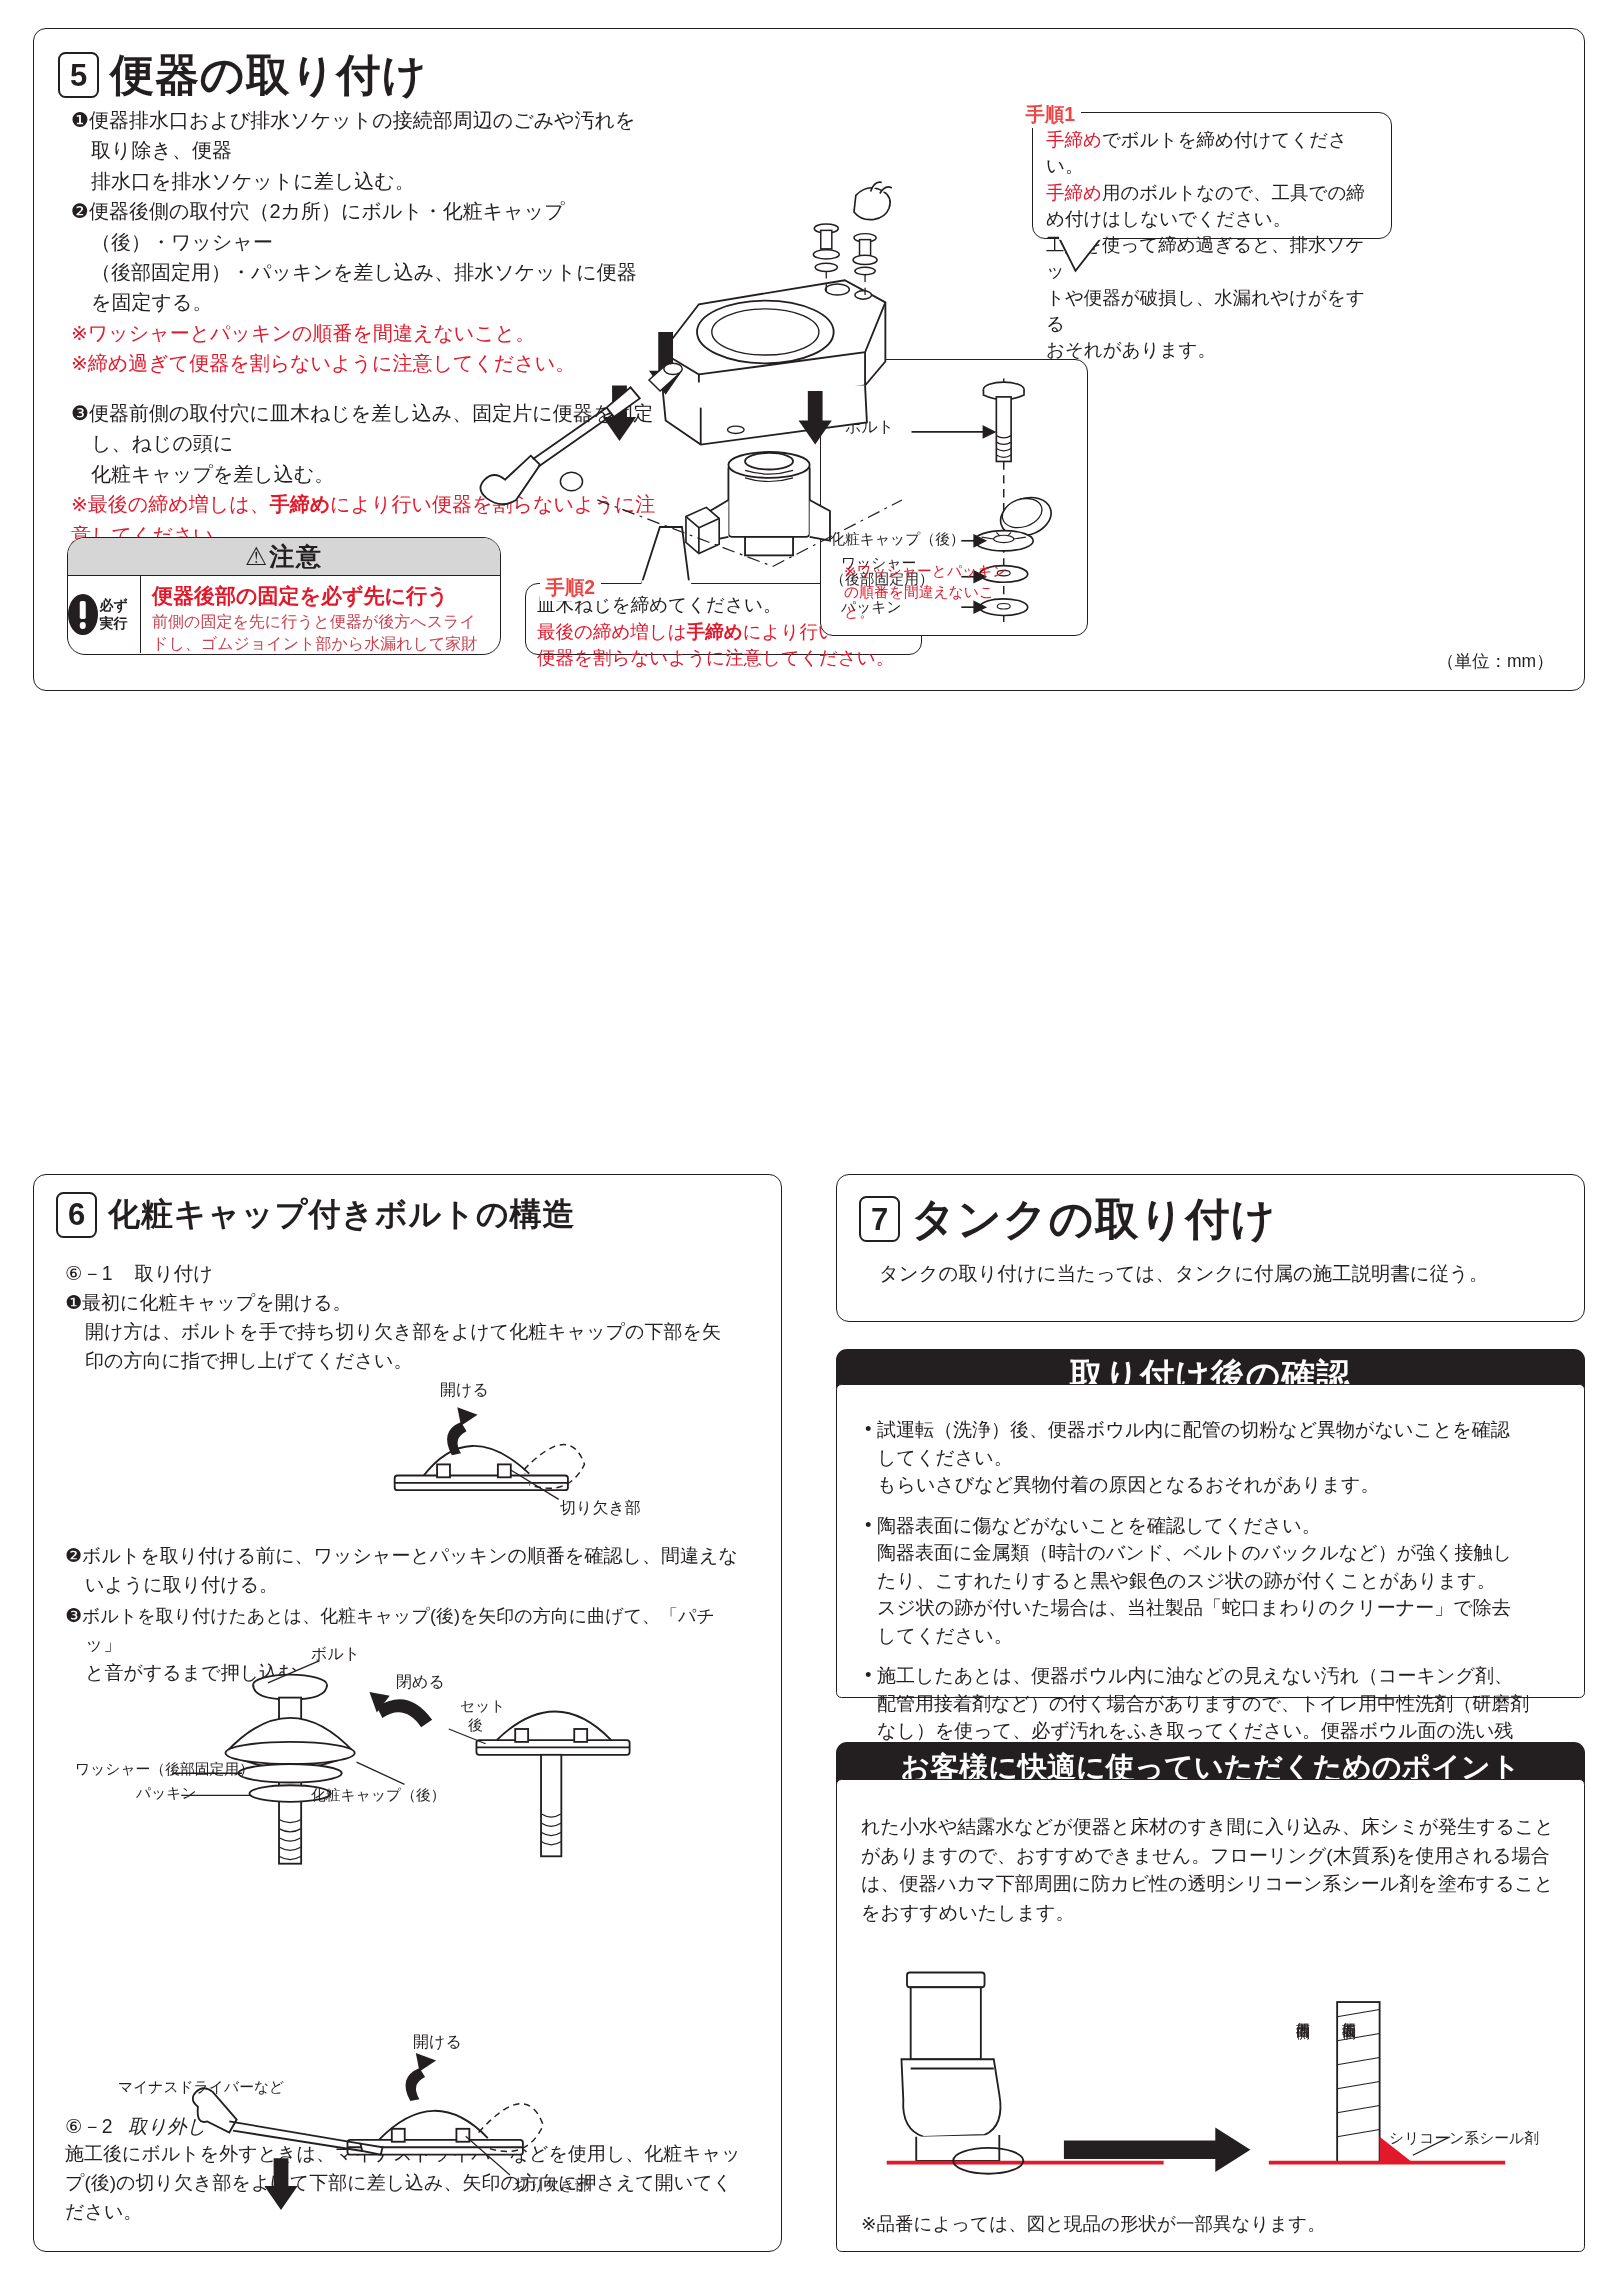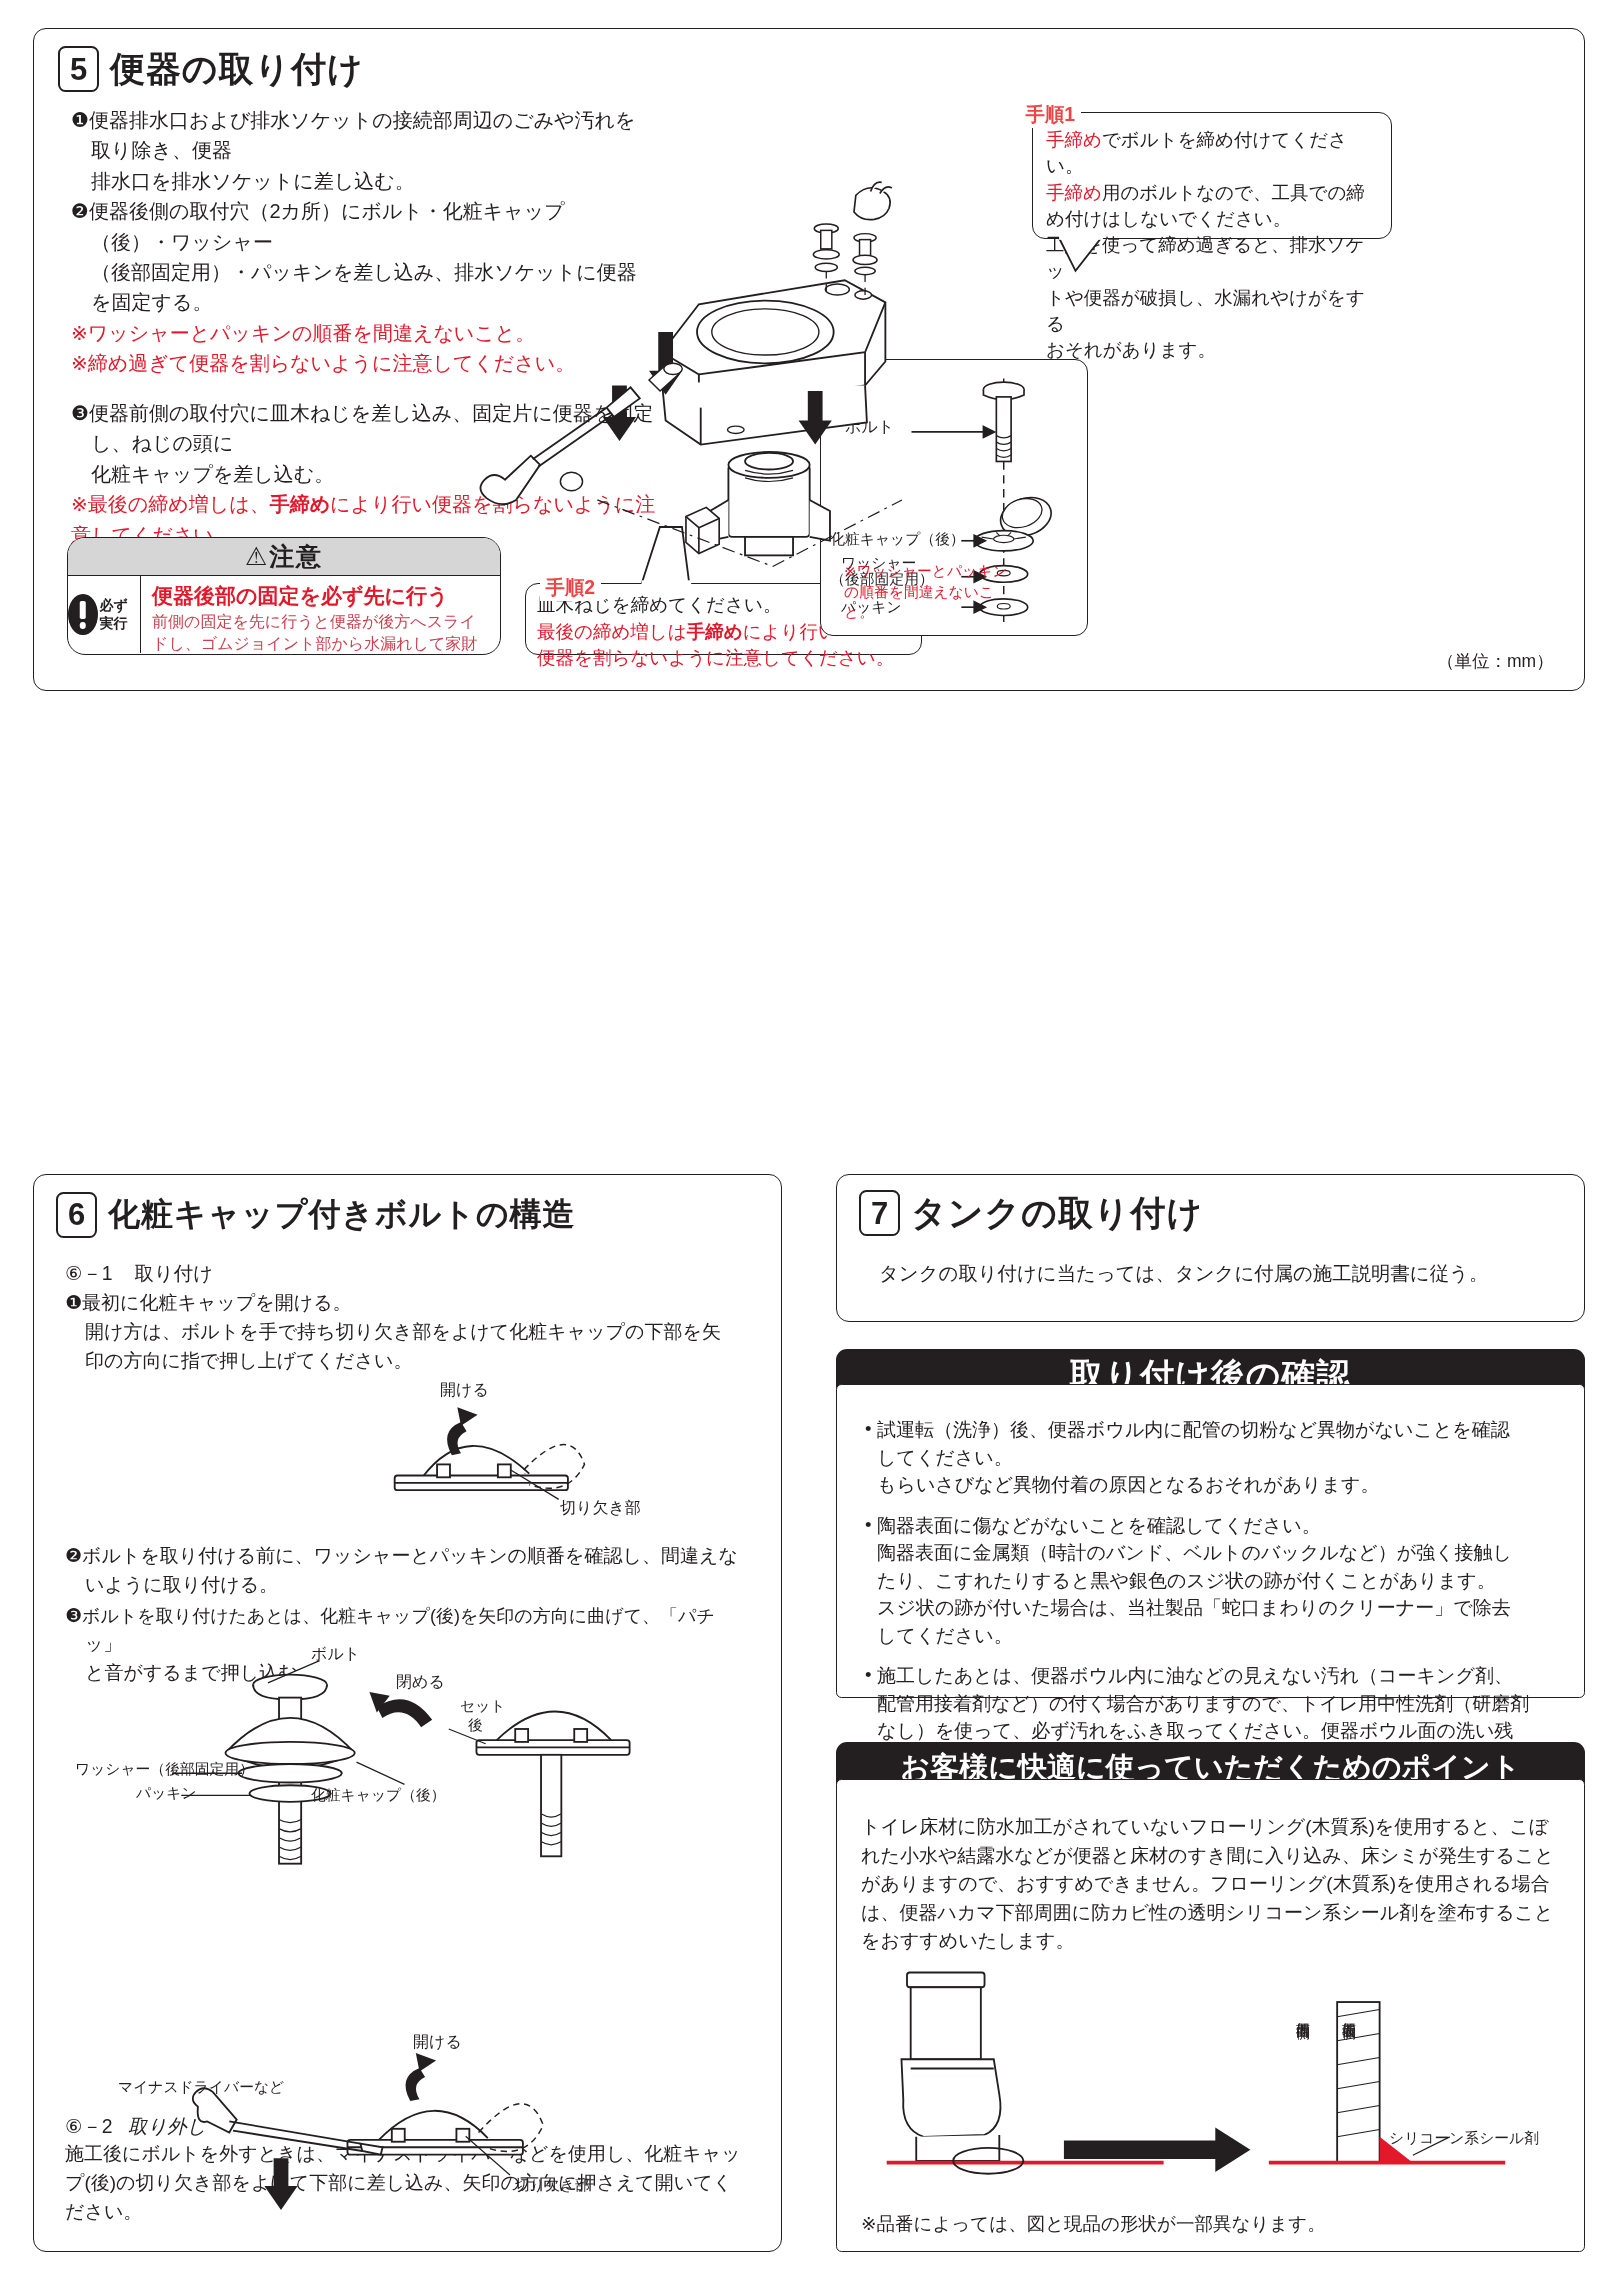--- a/index.html
+++ b/index.html
@@ -8,21 +8,21 @@
   .page{position:absolute;inset:0;}
 
   
   .panel{position:absolute;border:1.8px solid #231f20;border-radius:13px;background:#fff;box-sizing:border-box;}
 
   
   .sec-head{display:flex;align-items:center;gap:11px;}
   .sec-num{display:inline-flex;align-items:center;justify-content:center;
            width:37px;height:42px;border:2.8px solid #231f20;border-radius:7.4px;
            font-size:31px;font-weight:bold;line-height:1;}
-  .sec-title{font-size:35px;font-weight:bold;letter-spacing:0.9px;}
+  .sec-title{font-size:44px;font-weight:bold;letter-spacing:0.9px;}
 
   .body-txt{font-size:20px;line-height:1.52;}
   .red{color:#e2182b;}
   .redtxt{color:#e2182b;font-size:20px;line-height:1.52;}
   .ind{padding-left:20px;text-indent:-20px;}
   .ind2{padding-left:20px;}
 
   
   .callout{position:absolute;border:1.8px solid #231f20;border-radius:13px;background:#fff;box-sizing:border-box;}
   .callout-label{position:absolute;background:#fff;padding:0 5.5px;font-size:19.4px;font-weight:bold;color:#ef4444;}
@@ -492,21 +492,20 @@
         </div>
       </div>
     </div>
   </div>
 
   <div class="banner" style="left:836px;top:1742px;width:749px;height:52px;">
     <span class="banner2-txt">お客様に快適に使っていただくためのポイント</span>
   </div>
   <div class="panel" style="left:836px;top:1779px;width:749px;height:473px;border-radius:5.5px;">
     <div style="padding:33px 22px 0 24px;font-size:19px;line-height:1.5;">
-      <div>トイレ床材に防水加工がされていないフローリング(木質系)を使用すると、こぼ</div>
       <div>れた小水や結露水などが便器と床材のすき間に入り込み、床シミが発生すること</div>
       <div>がありますので、おすすめできません。フローリング(木質系)を使用される場合</div>
       <div>は、便器ハカマ下部周囲に防カビ性の透明シリコーン系シール剤を塗布すること</div>
       <div>をおすすめいたします。</div>
     </div>
 
     <svg style="position:absolute;left:22px;top:185px;width:720px;height:231px;overflow:visible" viewBox="0 0 780 250" width="720" height="231">
       <g fill="#fff" stroke="#231f20" stroke-width="2">
 
         <rect x="52" y="8" width="84" height="16" rx="3"></rect>

